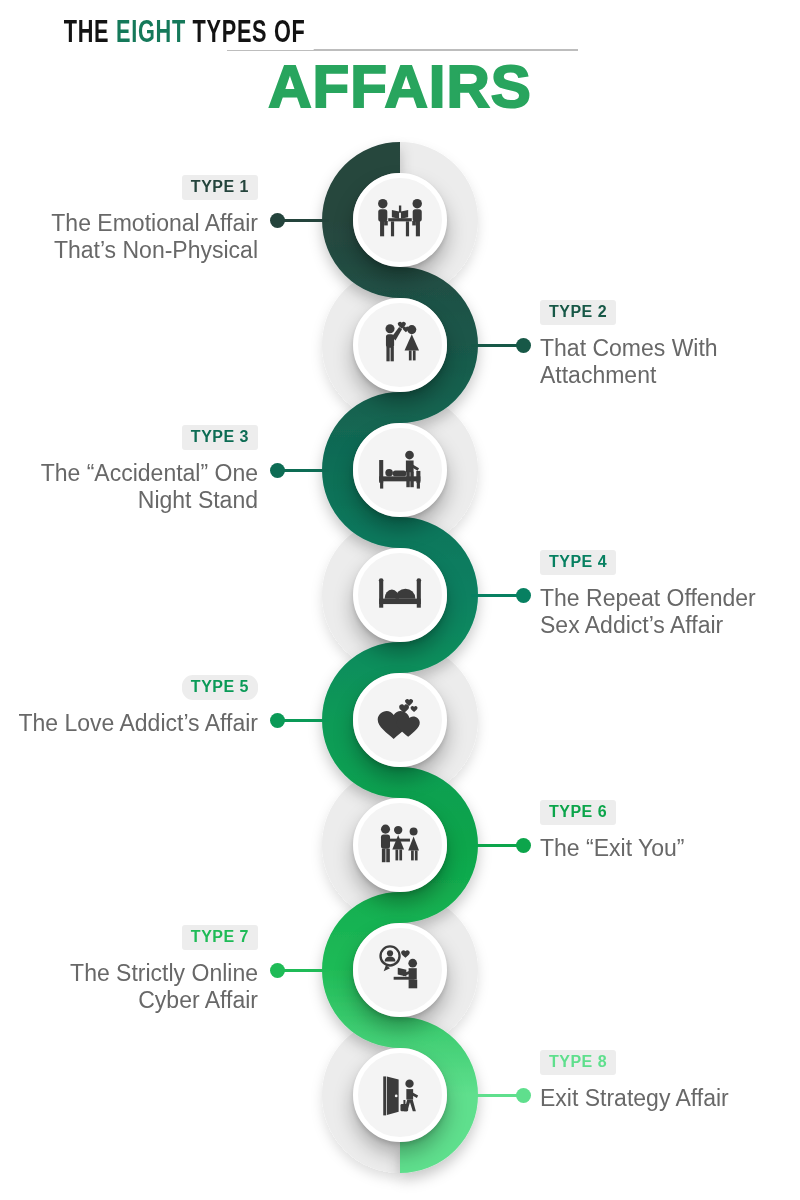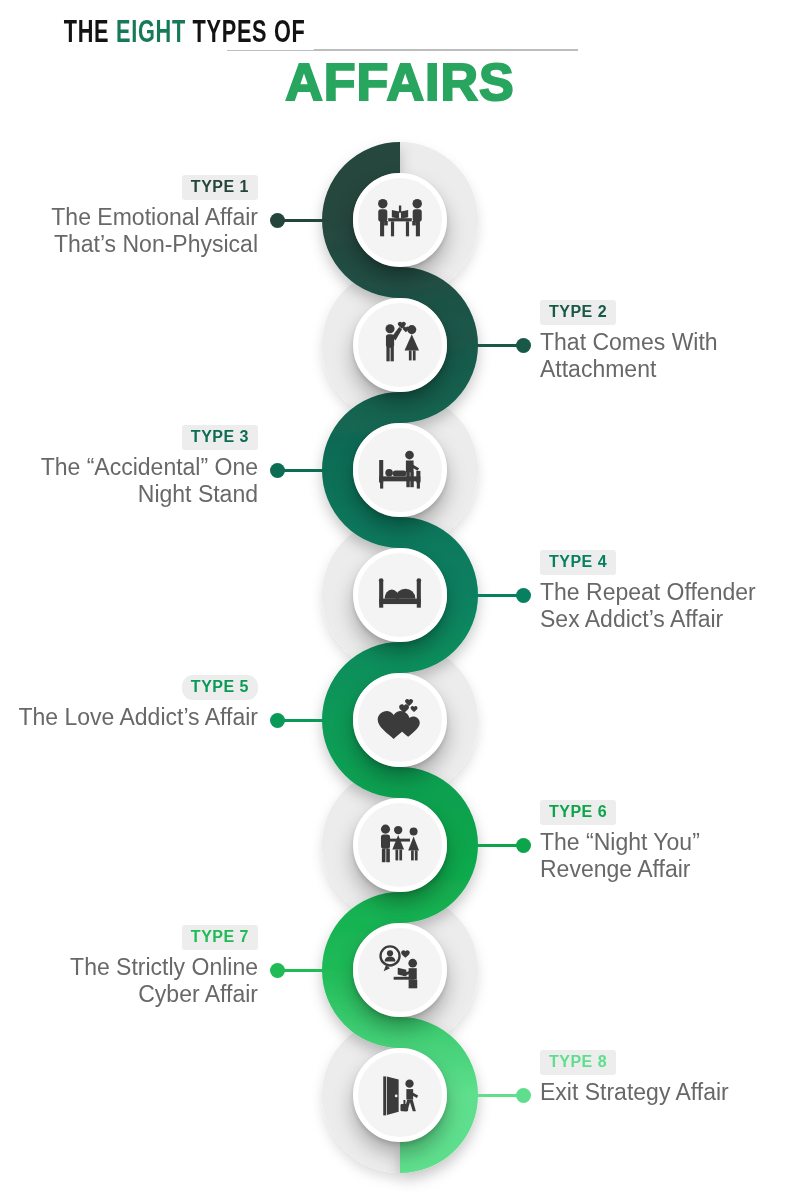--- a/index.html
+++ b/index.html
@@ -6,21 +6,21 @@
   body{width:800px;height:1200px;overflow:hidden;font-family:"Liberation Sans",sans-serif;}
   #canvas{position:relative;width:800px;height:1200px;background:#ffffff;}
 
   
   .title-top{position:absolute;top:14px;left:0;width:800px;height:44px;text-align:left;}
   .title-rule{position:absolute;top:35px;left:227px;width:351px;height:2px;background:#bdbdbd;z-index:0;}
   .title-top-text{position:relative;z-index:1;display:inline-block;background:#fff;padding:0 12px;
       font-size:31px;font-weight:bold;letter-spacing:1px;color:#131313;
       transform:scaleX(0.70);transform-origin:center;white-space:nowrap;}
   .title-main{position:absolute;top:52px;left:0;width:800px;text-align:center;
-      font-size:52px;font-weight:bold;letter-spacing:1px;-webkit-text-stroke:2px currentColor;}
+      font-size:60px;font-weight:bold;letter-spacing:1px;-webkit-text-stroke:2px currentColor;}
 
   
   #snake{position:absolute;top:0;left:0;z-index:1;}
 
   
   .icon-circle{position:absolute;width:94px;height:94px;left:353px;border-radius:50%;
       background:#f4f4f4;border:5px solid #ffffff;box-sizing:border-box;z-index:3;
       display:flex;align-items:center;justify-content:center;
       box-shadow:0 3px 4px rgba(0,0,0,0.12), 0 12px 20px rgba(0,0,0,0.28);}
   .icon-circle svg{display:block;}
@@ -28,21 +28,21 @@
   
   .connector-line{position:absolute;height:3px;z-index:2;}
   .connector-dot{position:absolute;width:15px;height:15px;border-radius:50%;z-index:2;}
 
   
   .type-block{position:absolute;z-index:4;}
   .type-block.left{right:542px;width:330px;text-align:right;}
   .type-block.right{left:540px;width:250px;text-align:left;}
   .type-badge{display:inline-block;background:#ededed;border-radius:3px;
       padding:3px 9px 4px 9px;font-size:16px;font-weight:bold;letter-spacing:0.5px;
-      margin-bottom:4px;white-space:nowrap;}
+      margin-bottom:10px;white-space:nowrap;}
   .type-title{font-size:23px;line-height:27px;color:#686868;}
 </style>
 </head>
 <body>
 
 <div id="canvas">
 
   <div class="title-top">
     <div class="title-rule" style="background: rgb(189, 189, 189);"></div>
     <span class="title-top-text" style="color: rgb(19, 19, 19);"><span>THE</span> <span id="hl" style="color: rgb(21, 121, 90);">EIGHT</span> <span>TYPES OF</span></span>
@@ -184,22 +184,21 @@
     <rect x="27" y="37" width="3" height="12"></rect>
           <rect x="31.3" y="37" width="3" height="12"></rect>
     <circle cx="47" cy="17" r="4.4"></circle>
           <path d="M47,22.5 L53,38 L41,38 Z"></path>
     <rect x="44.2" y="38" width="3" height="11"></rect>
           <rect x="48.4" y="38" width="3" height="11"></rect>
     <rect x="19" y="25" width="24" height="3.2"></rect>
         </svg>
       </div>
       <div class="type-block right" style="top: 800px;"><span class="type-badge" style="color: rgb(12, 165, 75);">TYPE 6</span><div class="type-title">
-          <div>The “Night You”</div>
-          <div>Revenge Affair</div>
+          <div>The “Exit You”</div>
         </div></div>
       <div class="connector-line" style="top: 968.5px; left: 277px; width: 52px; background: rgb(31, 187, 87);"></div>
       <div class="connector-dot" style="top: 962.5px; left: 269.5px; background: rgb(31, 187, 87);"></div>
       <div class="icon-circle" style="top: 923px;">
         <svg viewBox="0 0 64 64" width="58" height="58" fill="#3b3b3b">
     <circle cx="21" cy="16.5" r="10.5" fill="none" stroke="#3b3b3b" stroke-width="2.6"></circle>
     <path d="M16.5,26.5 l-2.5,7 l7,-3.5 Z"></path>
     <circle cx="21" cy="13.5" r="3.4"></circle>
           <path d="M15,22.5 a6,5.5 0 0 1 12,0 Z"></path>
     <path d="M38,11.3 c-1.5,-2.4000000000000004 -4.800000000000001,-0.8999999999999999 -4.800000000000001,1.35 c0,2.25 2.7,3.9000000000000004 4.800000000000001,5.85 c2.0999999999999996,-1.9500000000000002 4.800000000000001,-3.5999999999999996 4.800000000000001,-5.85 c0,-2.25 -3.3000000000000003,-3.75 -4.800000000000001,-1.35 Z"></path>

